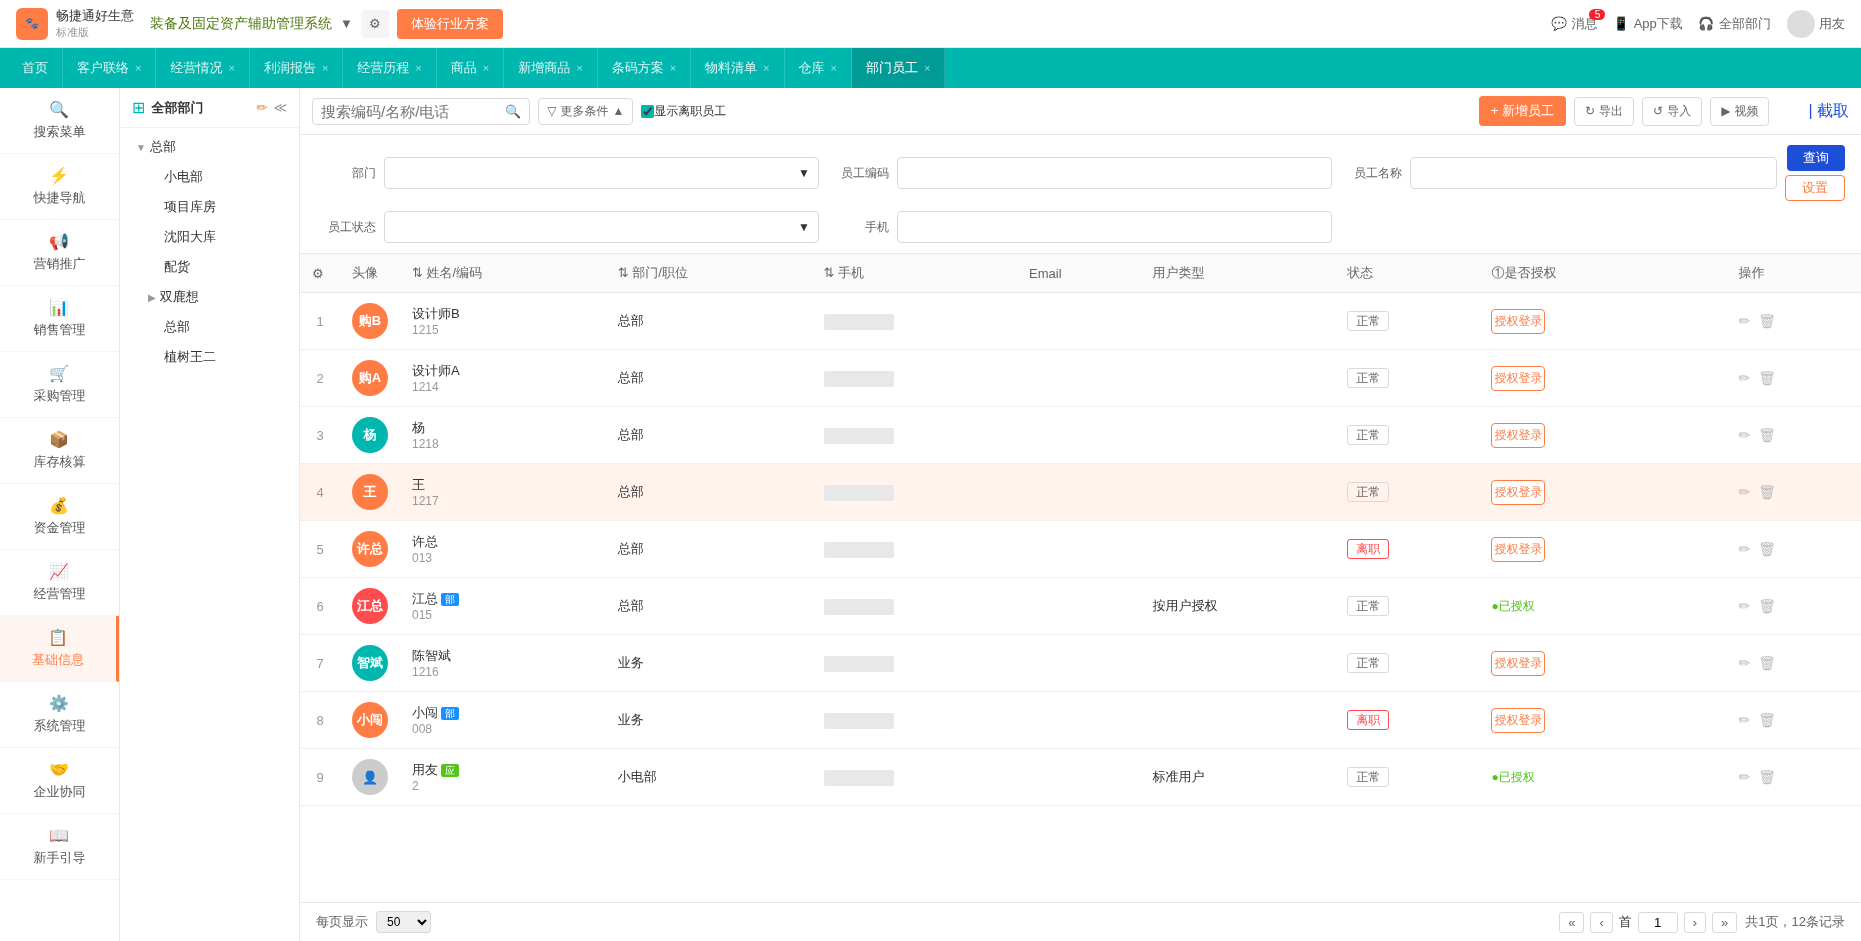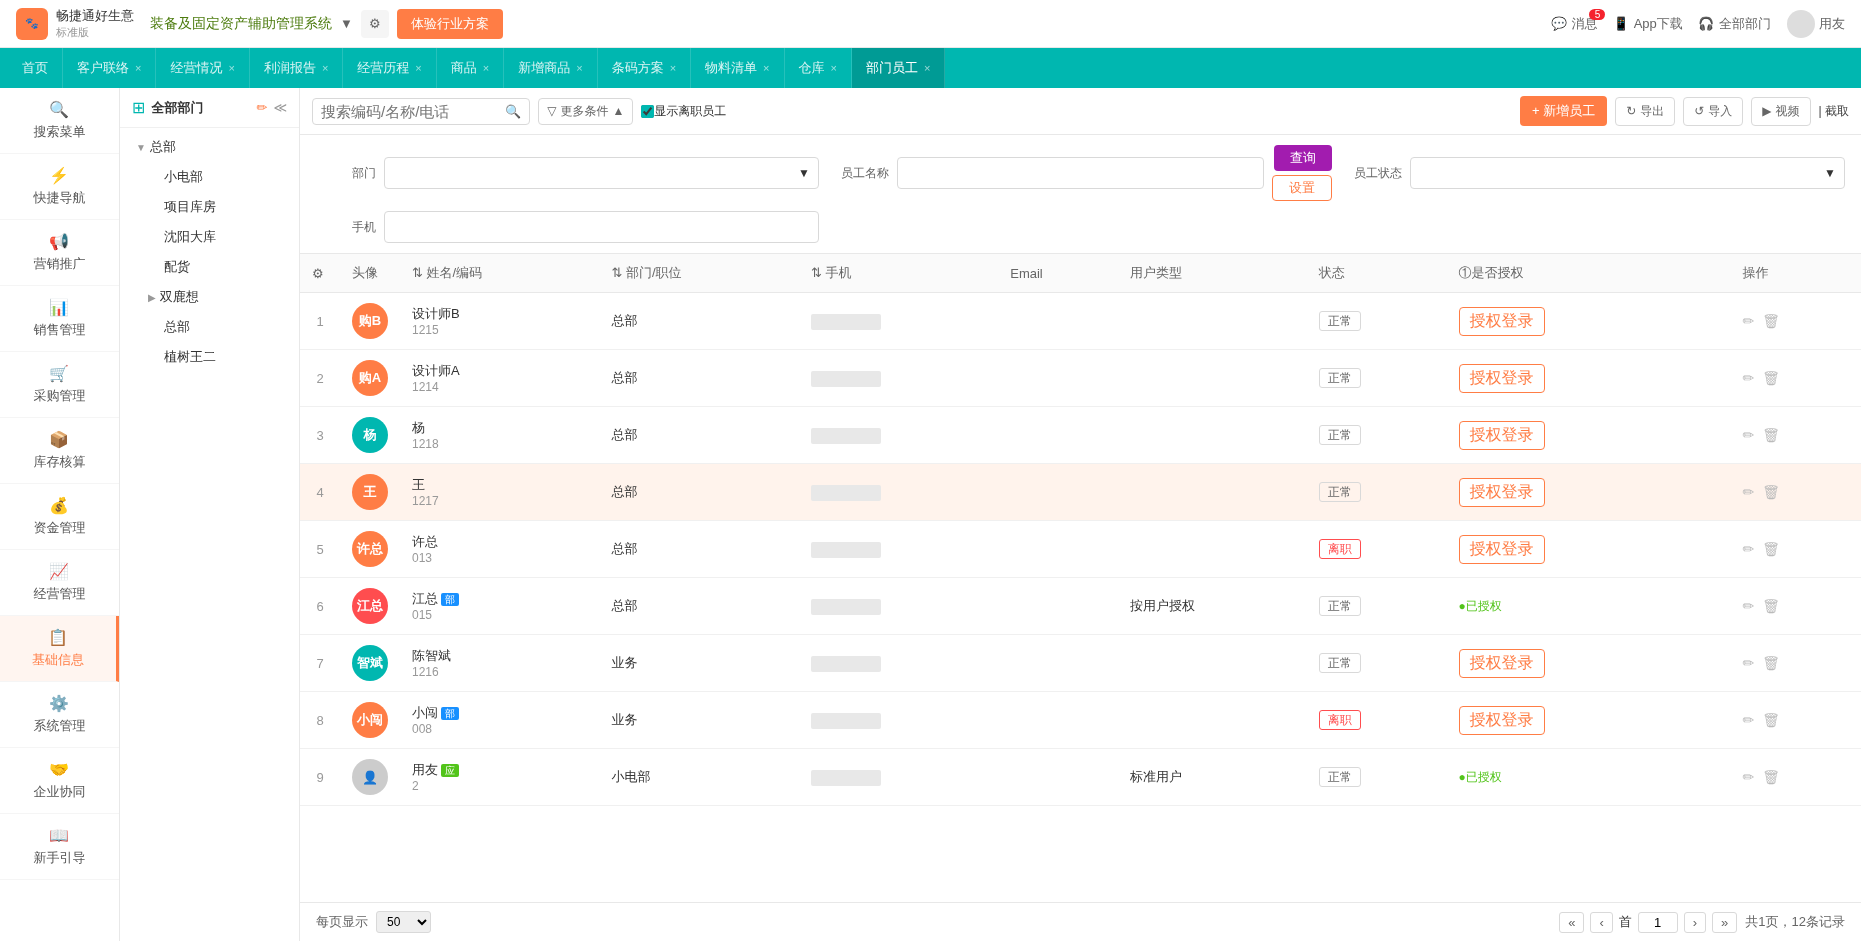--- a/index.html
+++ b/index.html
@@ -62,37 +62,37 @@
     .btn-primary { background: #ff7d45; color: #fff; border: none; border-radius: 4px; padding: 6px 12px; cursor: pointer; font-size: 13px; display: flex; align-items: center; gap: 4px; }
     .btn-default { background: #fff; color: #666; border: 1px solid #d9d9d9; border-radius: 4px; padding: 5px 10px; cursor: pointer; font-size: 12px; display: flex; align-items: center; gap: 4px; }
 
     
     .filter-area { background: #fff; padding: 10px 16px; border-bottom: 1px solid #e8e8e8; display: grid; grid-template-columns: 1fr 1fr 1fr; gap: 10px; align-items: center; }
     .filter-row { display: flex; align-items: center; gap: 8px; }
     .filter-label { font-size: 12px; color: #666; white-space: nowrap; width: 60px; text-align: right; }
     .filter-select { flex: 1; border: 1px solid #d9d9d9; border-radius: 4px; padding: 5px 8px; font-size: 12px; display: flex; align-items: center; justify-content: space-between; cursor: pointer; background: #fff; height: 32px; }
     .filter-input { flex: 1; border: 1px solid #d9d9d9; border-radius: 4px; padding: 5px 8px; font-size: 12px; outline: none; height: 32px; }
     .filter-actions { display: flex; flex-direction: column; gap: 4px; align-items: flex-end; }
-    .btn-search { background: #a21caf; color: #fff; border: none; border-radius: 4px; padding: 4px 16px; cursor: pointer; font-size: 13px; }
+    .btn-search { background: #1d4ed8; color: #fff; border: none; border-radius: 4px; padding: 4px 16px; cursor: pointer; font-size: 13px; }
     .btn-reset { background: #fff; color: #ff7d45; border: 1px solid #ff7d45; border-radius: 4px; padding: 3px 16px; cursor: pointer; font-size: 13px; }
 
     
     .table-area { flex: 1; overflow-y: auto; background: #fff; margin: 0; }
     table { width: 100%; border-collapse: collapse; font-size: 13px; }
     thead tr { background: #fafafa; border-bottom: 1px solid #e8e8e8; }
     thead th { padding: 10px 12px; text-align: left; font-weight: normal; color: #666; border-bottom: 1px solid #e8e8e8; white-space: nowrap; }
     tbody tr { border-bottom: 1px solid #f0f0f0; }
     tbody tr.highlighted { background: #fff3ec; }
     tbody td { padding: 10px 12px; color: #333; vertical-align: middle; }
     .avatar-circle { width: 36px; height: 36px; border-radius: 50%; display: flex; align-items: center; justify-content: center; color: #fff; font-size: 13px; font-weight: bold; flex-shrink: 0; }
     .tag-blue { background: #1890ff; color: #fff; font-size: 10px; border-radius: 2px; padding: 1px 4px; margin-left: 3px; }
     .tag-green { background: #52c41a; color: #fff; font-size: 10px; border-radius: 2px; padding: 1px 4px; margin-left: 3px; }
     .status-badge { border: 1px solid #d9d9d9; border-radius: 3px; padding: 2px 8px; font-size: 12px; color: #666; }
     .status-badge.danger { border-color: #ff4d4f; color: #ff4d4f; }
-    .auth-btn { border: 1px solid #ff7d45; color: #ff7d45; background: #fff; border-radius: 4px; padding: 3px 10px; cursor: pointer; font-size: 16px; }
+    .auth-btn { border: 1px solid #ff7d45; color: #ff7d45; background: #fff; border-radius: 4px; padding: 3px 2px; cursor: pointer; font-size: 12px; }
     .authorized-dot { color: #52c41a; font-size: 12px; }
     .phone-blur { background: #e8e8e8; border-radius: 2px; display: inline-block; color: transparent; font-size: 11px; height: 16px; width: 70px; }
     .action-icons { display: flex; gap: 8px; align-items: center; color: #999; }
     .action-icon { cursor: pointer; color: #bbb; font-size: 14px; }
     .name-code { display: flex; flex-direction: column; }
     .name-code .name { font-size: 13px; color: #333; }
     .name-code .code { font-size: 12px; color: #999; }
 
     
     .table-footer { background: #fff; border-top: 1px solid #e8e8e8; padding: 8px 16px; display: flex; align-items: center; gap: 8px; font-size: 13px; color: #333; }
@@ -322,31 +322,35 @@
           <span>导出</span>
         </button>
         <button class="btn-default">
           <span>↺</span>
           <span>导入</span>
         </button>
         <button class="btn-default">
           <span>▶</span>
           <span>视频</span>
         </button>
-        <span style="color:#404040; font-size:12px;">| 截取</span>
+        <span style="color:#1d4ed8; font-size:16px;margin-left:31px;">| 截取</span>
       </div>
     </div>
 
     <div class="filter-area">
       <div class="filter-row">
         <span class="filter-label">部门</span>
         <div class="filter-select">
           <span></span>
           <span>▼</span>
         </div>
+      </div>
+      <div class="filter-row">
+        <span class="filter-label">员工编码</span>
+        <input type="text" class="filter-input" style="">
       </div>
       <div class="filter-row" style="display:flex; align-items:center; gap:8px;">
         <span class="filter-label">员工名称</span>
         <input type="text" class="filter-input" style="">
         <div class="filter-actions">
           <button class="btn-search">查询</button>
           <button class="btn-reset">设置</button>
         </div>
       </div>
       <div class="filter-row">

